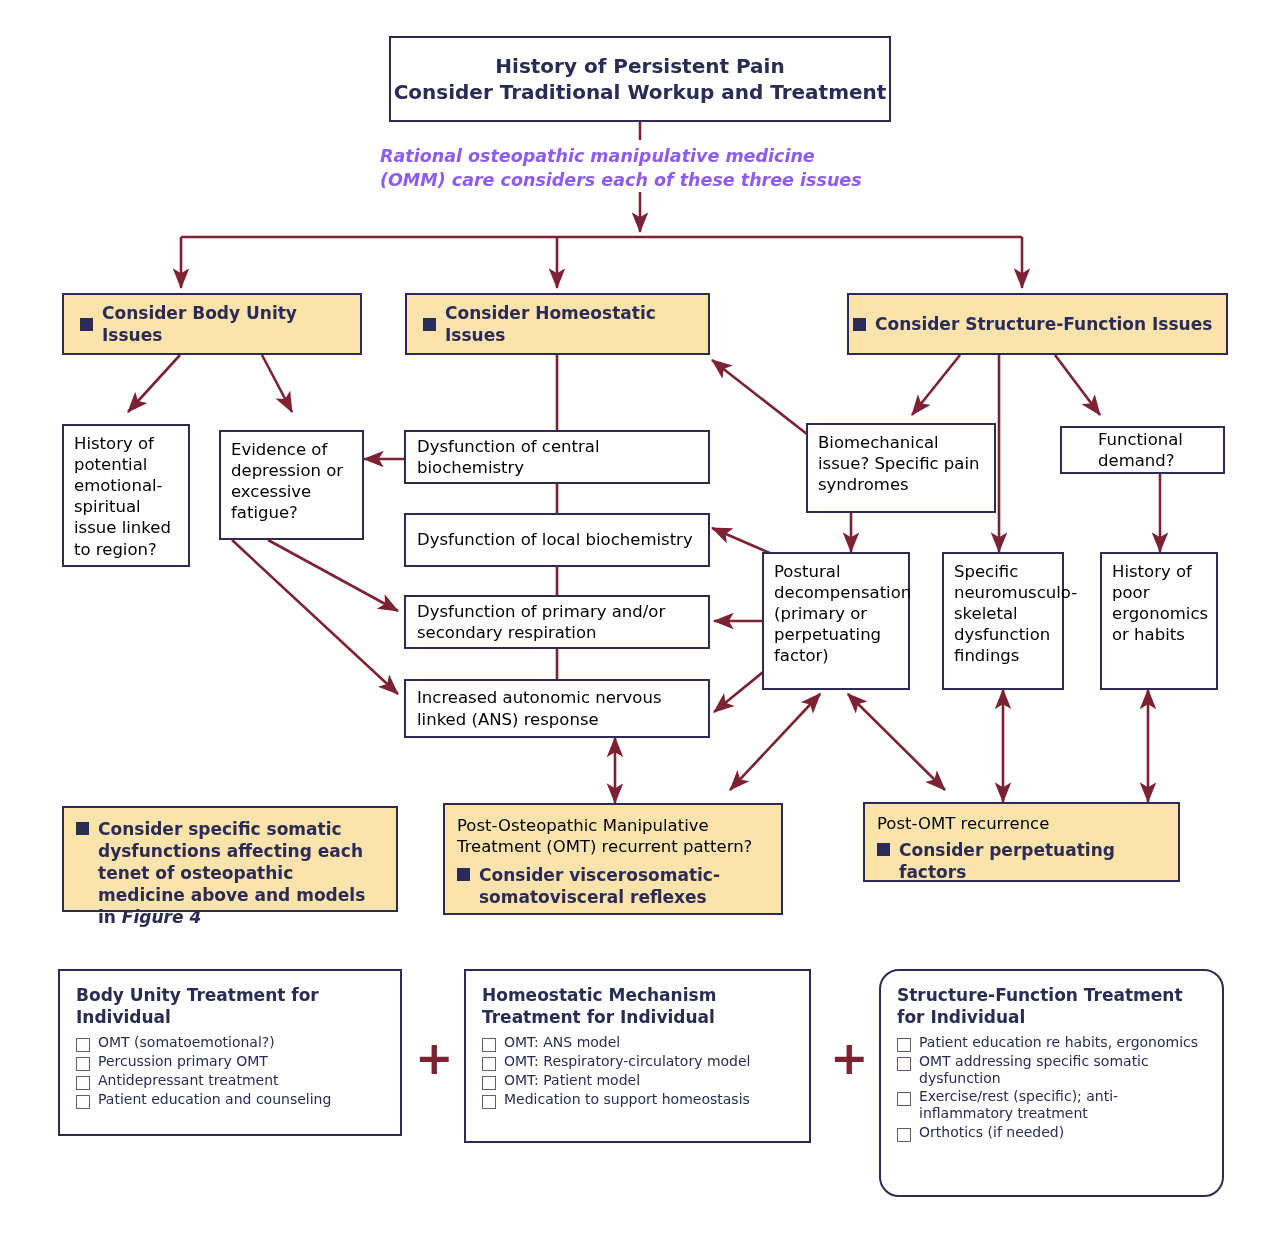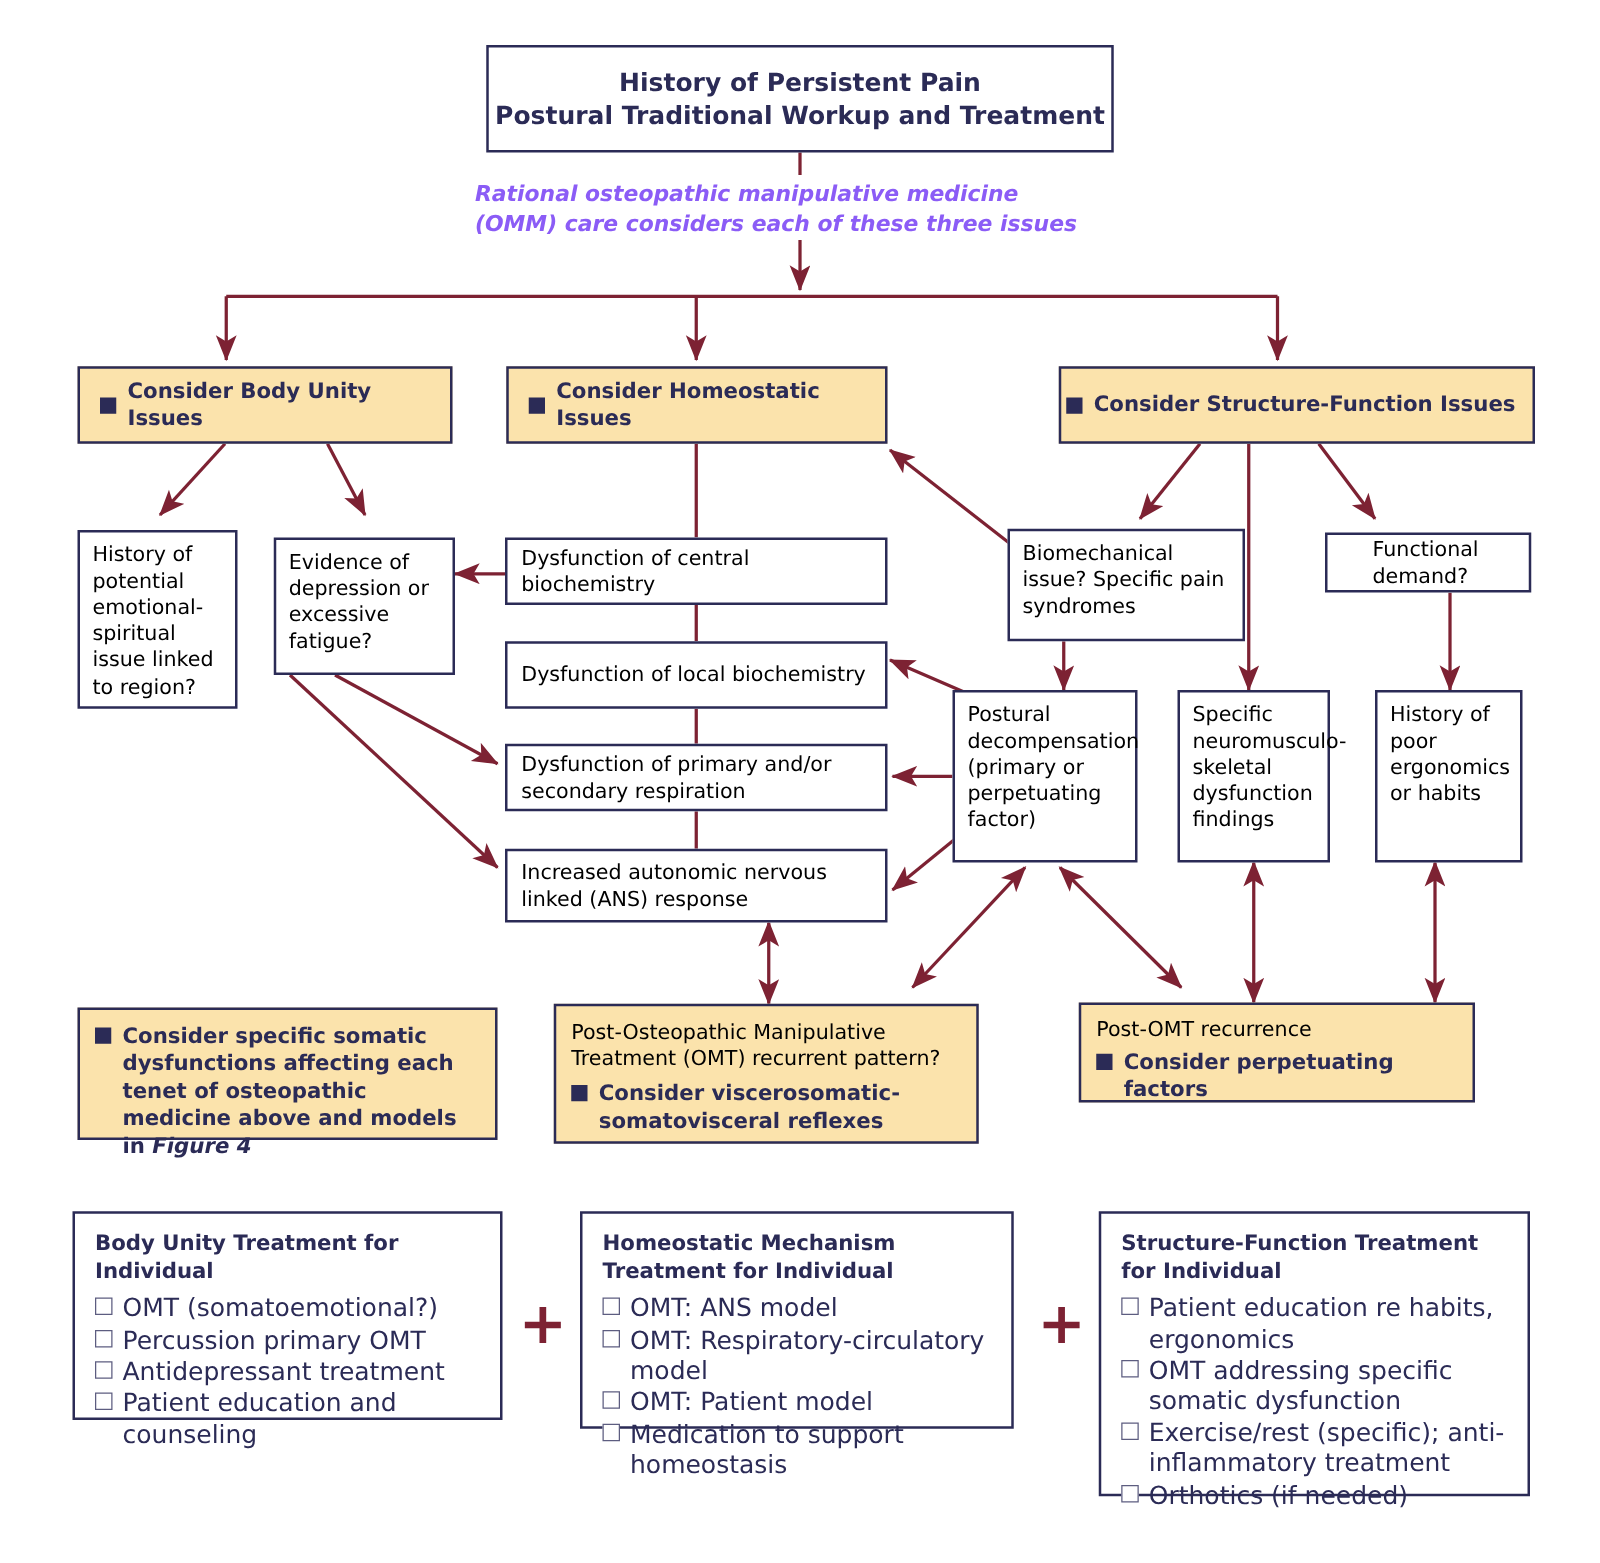--- a/index.html
+++ b/index.html
@@ -24,21 +24,21 @@
   .rowflex{display:flex;align-items:center;gap:9px;}
 
   .sq{display:inline-block;width:13px;height:13px;background:#2b2b56;flex:0 0 auto;}
   .sq-line{display:flex;gap:9px;align-items:flex-start;}
   .sq-line .sq{margin-top:4px;}
 
   .cb{display:inline-block;width:12px;height:12px;border:1.6px solid #5d5d80;background:#fff;
       flex:0 0 auto;margin-top:4px;}
   .cklist{margin-top:6px;}
   .ckrow{display:flex;gap:8px;align-items:flex-start;margin-bottom:1px;}
-  .ckrow .txt{font-size:20px;line-height:1.22;color:#2b2b56;}
+  .ckrow .txt{font-size:14px;line-height:1.22;color:#2b2b56;}
 
   .plus{position:absolute;color:#7d2233;font-size:46px;font-weight:bold;line-height:1;
         font-family:"DejaVu Sans","Liberation Sans",sans-serif;}
   .fig4{font-style:italic;}
 </style>
 </head>
 <body>
 
 <div id="stage">
 
@@ -105,21 +105,21 @@
       <line x1="1003" y1="690" x2="1003" y2="802" marker-start="url(#ahs)" marker-end="url(#ah)"></line>
 
       <line x1="1148" y1="690" x2="1148" y2="802" marker-start="url(#ahs)" marker-end="url(#ah)"></line>
     </g>
   </svg>
 
   <div class="node" style="left:389px;top:36px;width:502px;height:86px;">
     <div class="ctr">
       <div style="text-align:center;">
         <div class="t-hdrbold">History of Persistent Pain</div>
-        <div class="t-hdrbold">Postural Traditional Workup and Treatment</div>
+        <div class="t-hdrbold">Consider Traditional Workup and Treatment</div>
       </div>
     </div>
   </div>
 
   <div style="position:absolute;left:380px;top:145px;width:520px;">
     <div class="t-ital">Rational osteopathic manipulative medicine</div>
     <div class="t-ital">(OMM) care considers each of these three issues</div>
   </div>
 
   <div class="node fill" style="left:62px;top:293px;width:300px;height:62px;">
@@ -277,21 +277,21 @@
         <div class="ckrow">
           <span class="cb"></span>
           <span class="txt">Medication to support homeostasis</span>
         </div>
       </div>
     </div>
   </div>
 
   <span class="plus" style="left:830px;top:1035px;">+</span>
 
-  <div class="node" style="left:879px;top:969px;width:345px;height:228px;">
+  <div class="node" style="left:879px;top:969px;width:345px;height:228px;border-radius:20px;">
     <div style="padding:13px 16px;">
       <div class="t-bold">Structure-Function Treatment for Individual</div>
       <div class="cklist">
         <div class="ckrow">
           <span class="cb"></span>
           <span class="txt">Patient education re habits, ergonomics</span>
         </div>
         <div class="ckrow">
           <span class="cb"></span>
           <span class="txt">OMT addressing specific somatic dysfunction</span>

